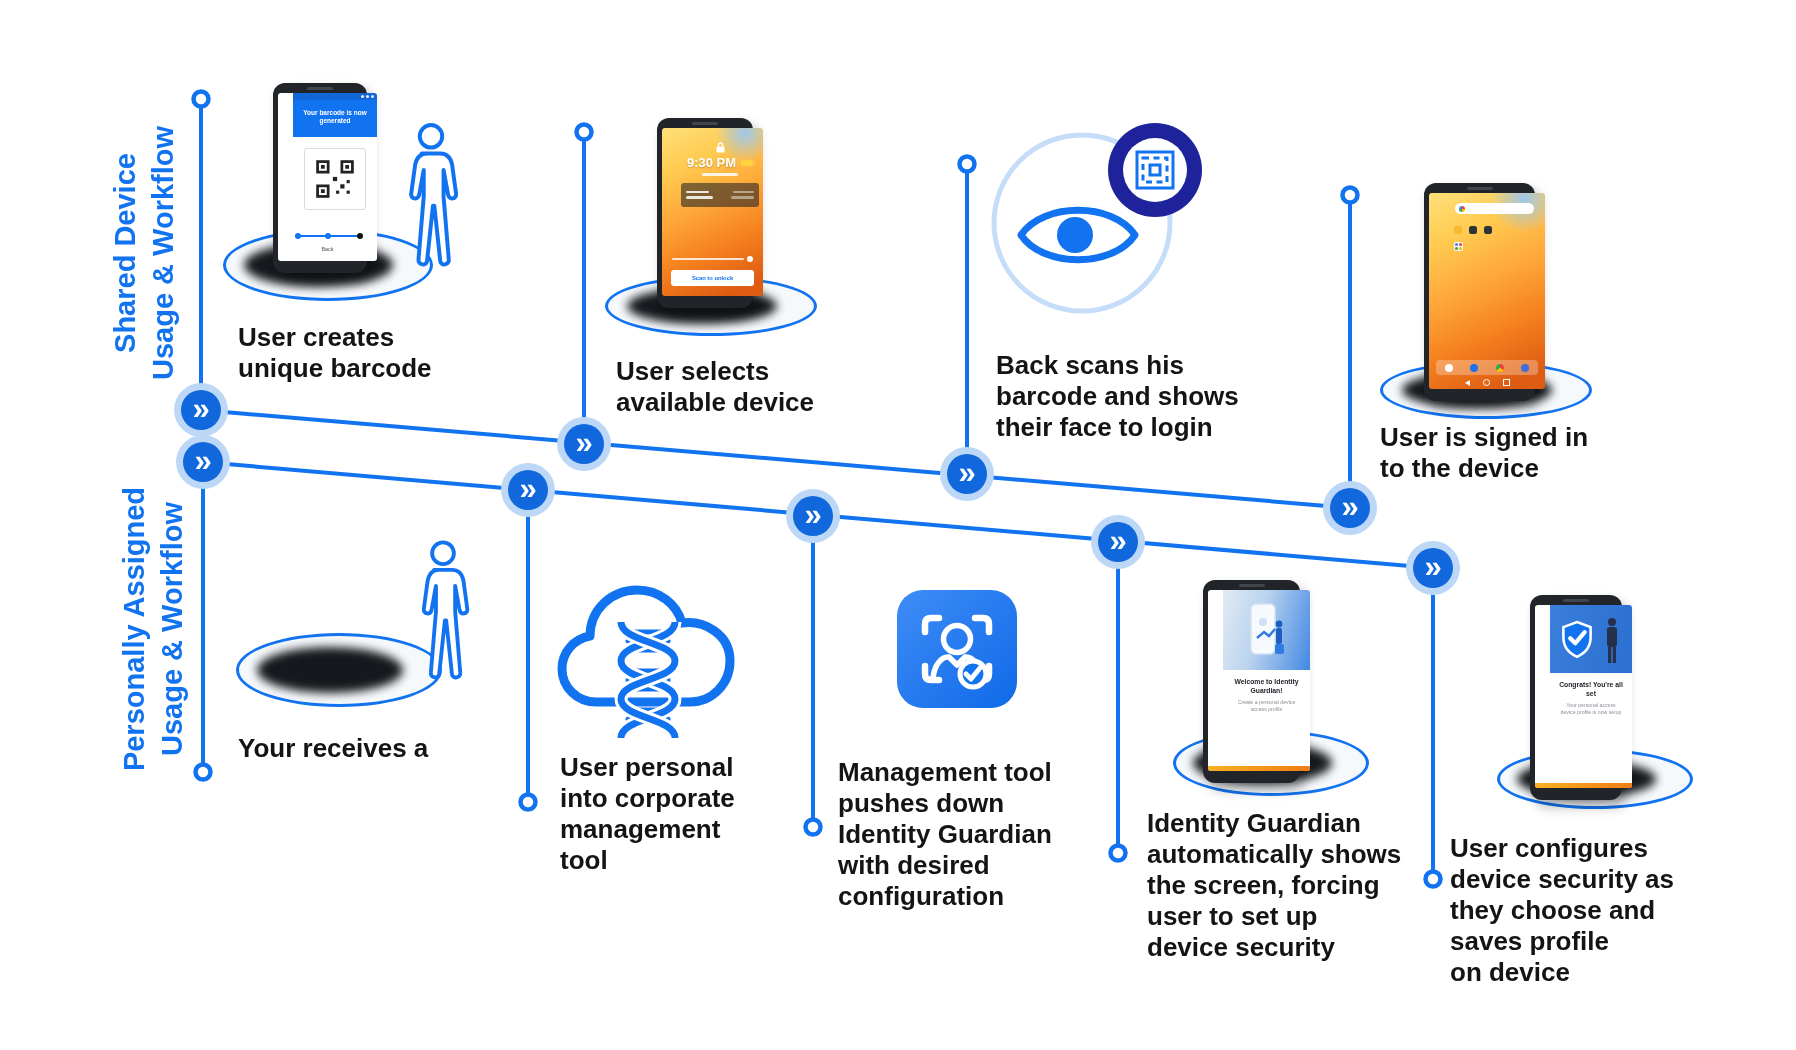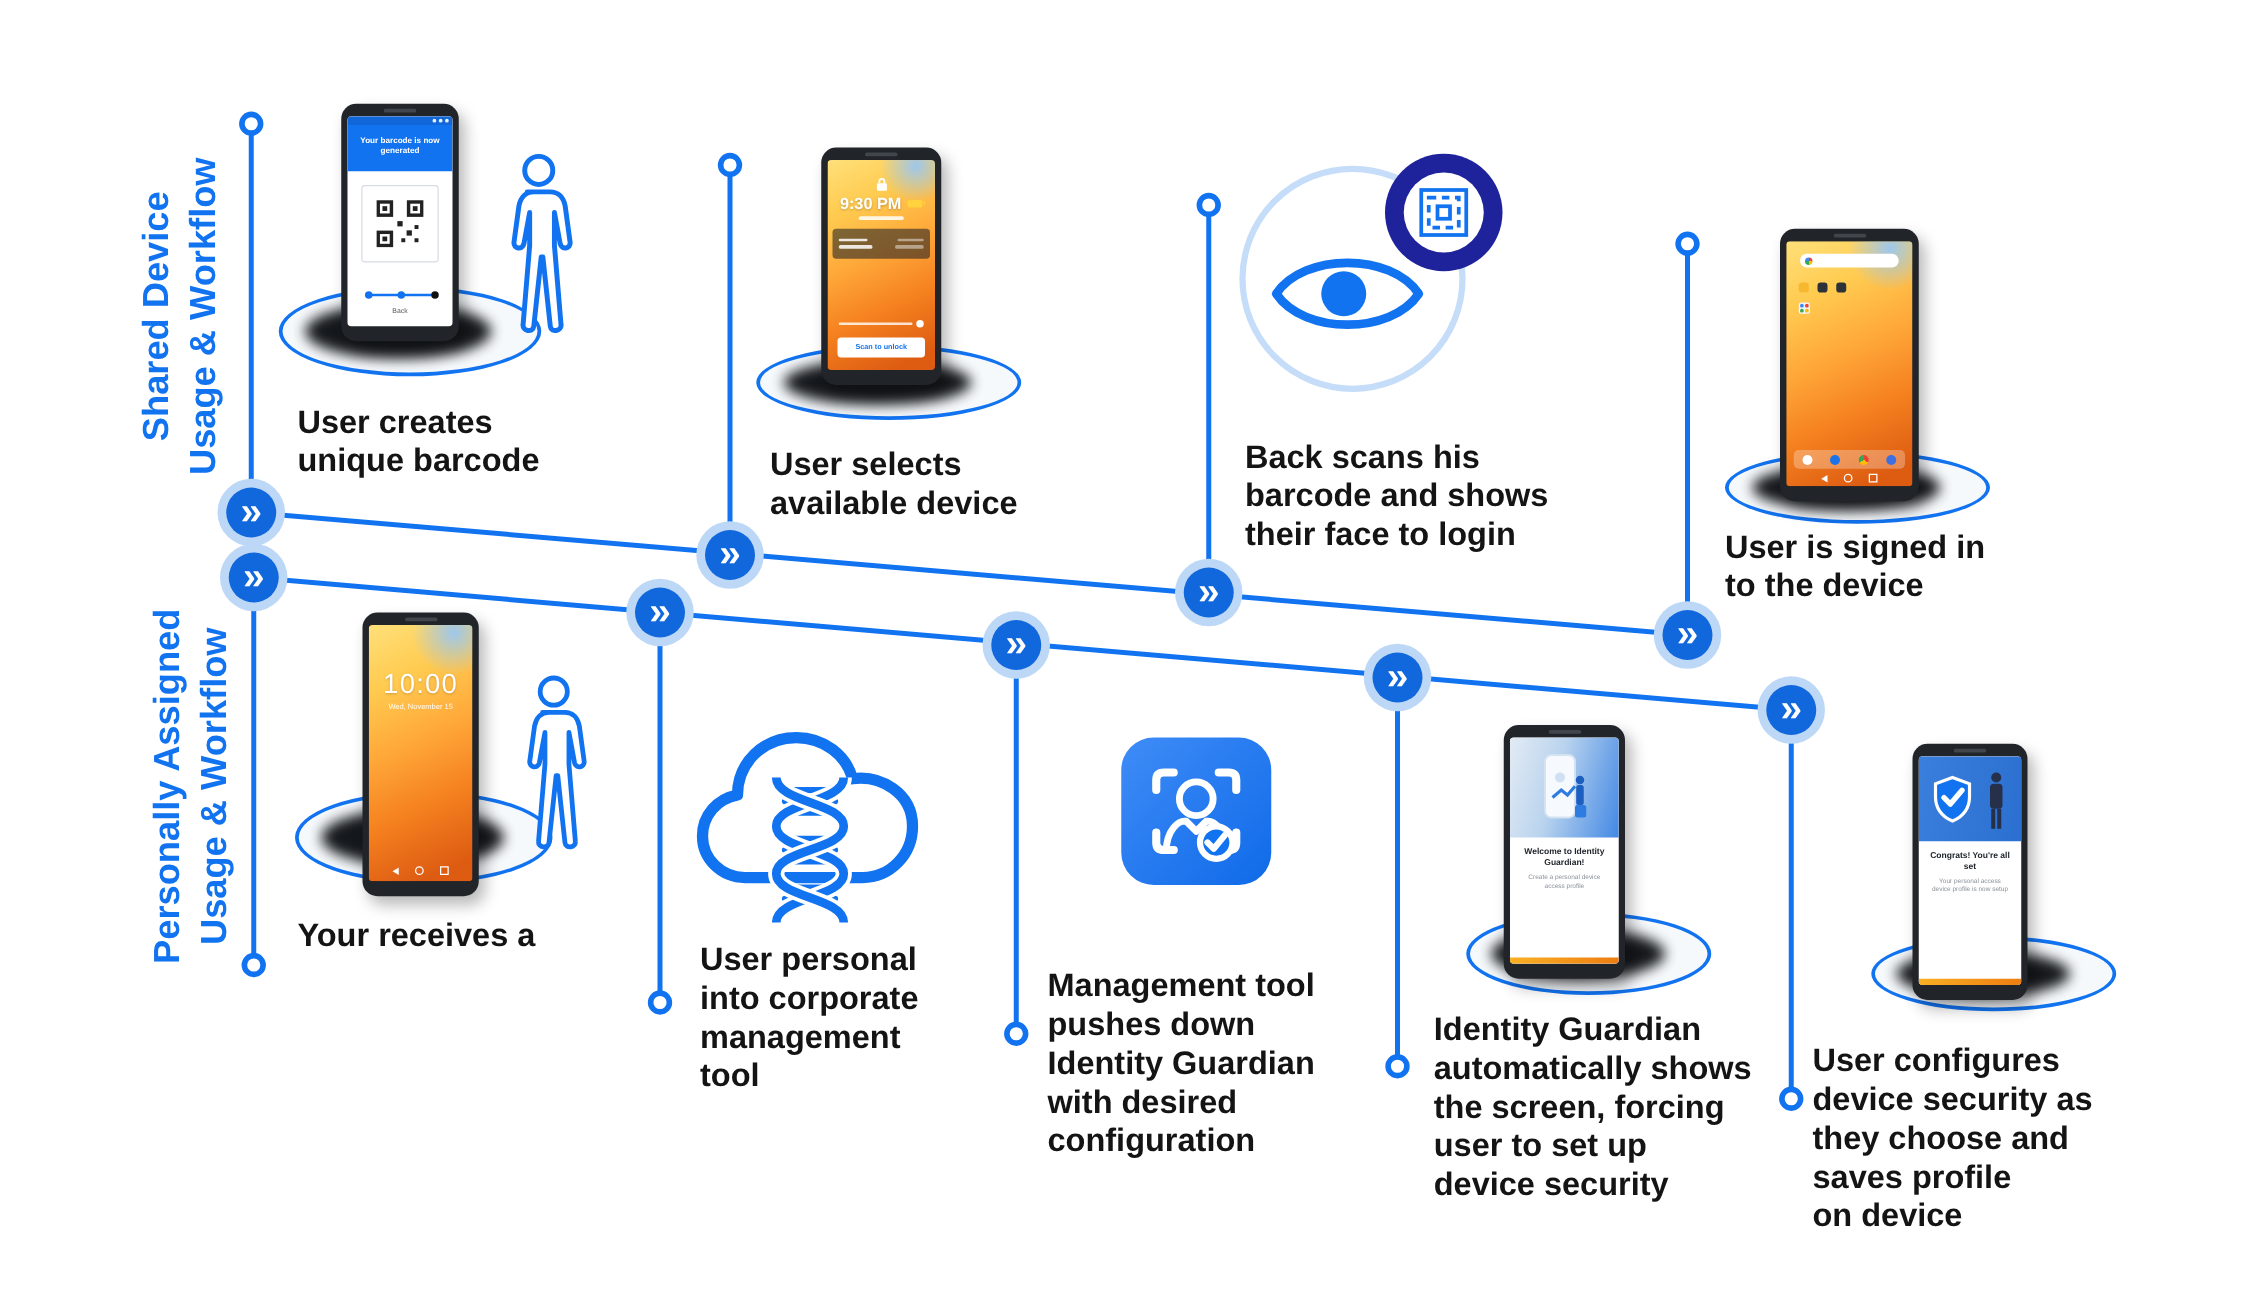--- a/index.html
+++ b/index.html
@@ -29,21 +29,21 @@
 
   
   .caption{position:absolute;z-index:4;color:#141414;font-size:26px;font-weight:bold;line-height:31px;}
   .caption div{white-space:nowrap;}
 
   
   .phone{position:absolute;background:#212429;border-radius:12px;padding:10px 5px 12px 5px;
          box-sizing:border-box;z-index:3;box-shadow:5px 7px 12px rgba(0,0,0,.28);}
   .speaker{position:absolute;top:4px;left:50%;transform:translateX(-50%);width:26px;height:3px;
            border-radius:2px;background:#41464d;}
-  .screen{width:100%;height:100%;border-radius:3px;overflow:hidden;position:relative;background:#fff;}
+  .screen{width:100%;height:100%;border-radius:3px;overflow:hidden;position:relative;background:#fff;padding-left:15px;}
   .wall{background:
         radial-gradient(circle at 82% 3%, #9ec7ec 0%, rgba(158,199,236,0) 16%),
         linear-gradient(155deg,#ffe07a 0%,#ffcb50 22%,#ffa83a 45%,#f5811f 68%,#dd5c12 92%);}
   .statusbar{height:7px;background:#1167d8;display:flex;align-items:center;justify-content:flex-end;gap:2px;
              padding:0 3px;}
   .statusbar i{width:3px;height:3px;border-radius:50%;background:rgba(255,255,255,.9);}
 
   
   .p1-header{background:#1273F0;color:#fff;font-size:6.5px;line-height:1.3;text-align:center;
              padding:9px 8px 11px;font-weight:bold;}
@@ -289,32 +289,20 @@
         <i style="background:#3d6fe0"></i>
       </div>
       <div class="p4-nav">
         <span class="nav-tri"></span>
         <span class="nav-cir"></span>
         <span class="nav-sq"></span>
       </div>
     </div>
   </div>
 
-  <div class="phone" style="left:290px;top:490px;width:93px;height:227px">
-    <span class="speaker"></span>
-    <div class="screen wall">
-      <div class="p3-time">10:00</div>
-      <div class="p3-date">Wed, November 15</div>
-      <div class="p4-nav" style="bottom:5px">
-        <span class="nav-tri"></span>
-          <span class="nav-cir"></span>
-          <span class="nav-sq"></span>
-      </div>
-    </div>
-  </div>
 
   <svg class="abs" style="left:411px;top:517px" width="64" height="198" viewBox="0 0 100 240">
     <g stroke="#1273F0" stroke-width="6" fill="#fff" stroke-linejoin="round">
       <circle cx="50" cy="22" r="17"></circle>
       <path d="M36 48 h28 c10 0 16 7 18 17 l6 44 c1 8 -10 10 -12 2 l-7 -38 v40 l8 96 c1 8 -12 10 -13 2 l-9 -84 h-2 l-9 84 c-1 8 -14 6 -13 -2 l8 -96 v-40 l-7 38 c-2 8 -13 6 -12 -2 l6 -44 c2 -10 8 -17 18 -17 z"></path>
     </g>
   </svg>
 
   <svg class="abs" style="left:552px;top:560px" width="190" height="180" viewBox="0 0 190 180">
     <path d="M44 142 C25 142 10 127 10 109 C10 92 22 79 38 76 C38 50 59 30 85 30 C107 30 125 44 130 63 C152 60 178 74 178 101 C178 124 160 142 138 142 Z" fill="#fff" stroke="#1273F0" stroke-width="9" stroke-linejoin="round"></path>
@@ -446,21 +434,21 @@
 
   <div class="caption" style="left:238px;top:733px">
     <div>Your receives a</div>
   </div>
   <div class="caption" style="left:560px;top:752px">
     <div>User personal</div>
     <div>into corporate</div>
     <div>management</div>
     <div>tool</div>
   </div>
-  <div class="caption" style="left:838px;top:773px">
+  <div class="caption" style="left:838px;top:757px">
     <div>Management tool</div>
     <div>pushes down</div>
     <div>Identity Guardian</div>
     <div>with desired</div>
     <div>configuration</div>
   </div>
   <div class="caption" style="left:1147px;top:808px">
     <div>Identity Guardian</div>
     <div>automatically shows</div>
     <div>the screen, forcing</div>

